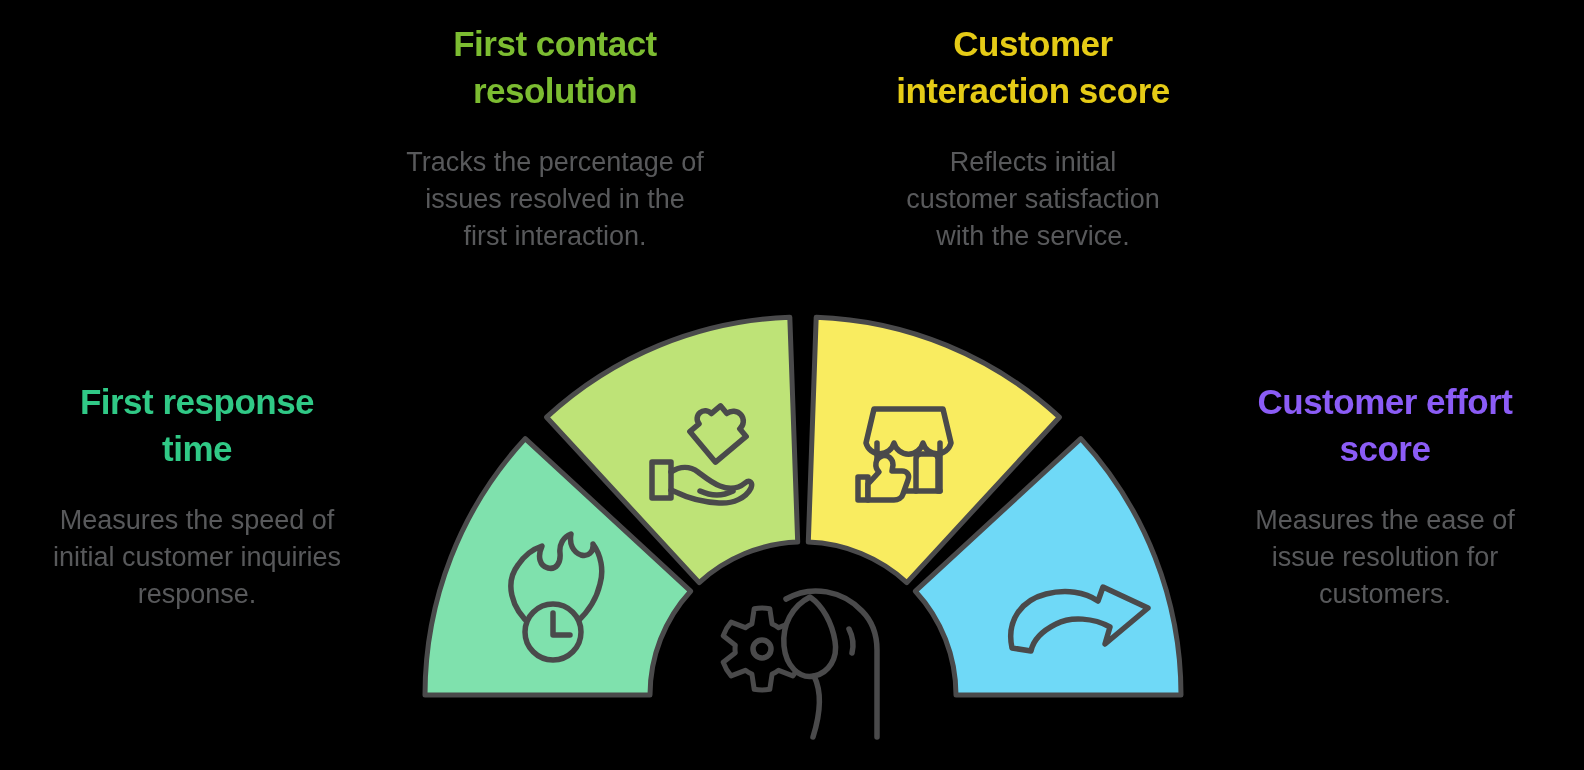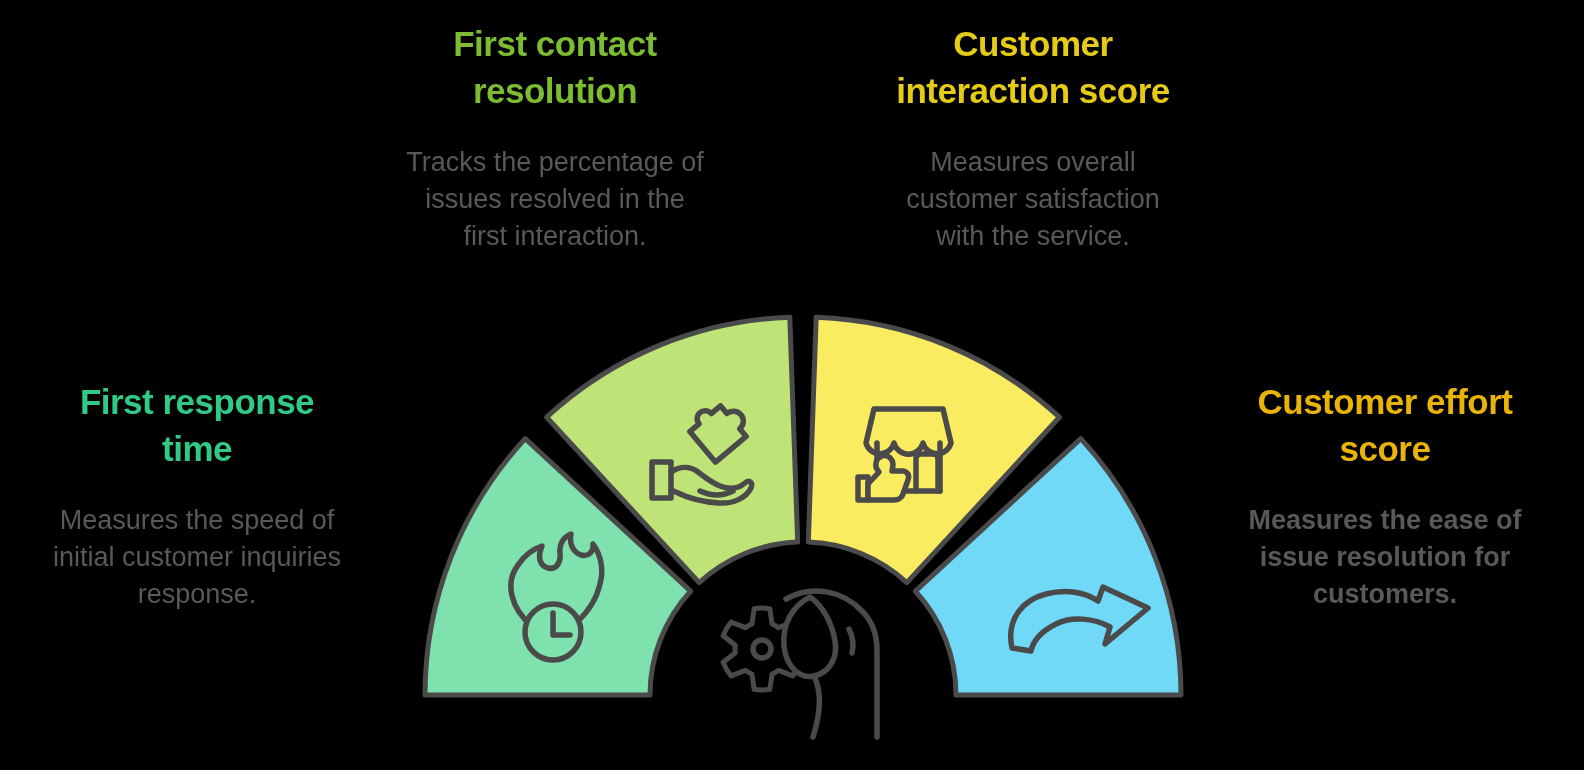--- a/index.html
+++ b/index.html
@@ -39,29 +39,29 @@
     <h2 class="metric-title" style="color: rgb(124, 188, 49);">First contact
 resolution</h2>
     <p class="metric-desc" style="color: rgb(88, 89, 91);">Tracks the percentage of
 issues resolved in the
 first interaction.</p>
   </div>
 
   <div class="metric-label pos-top-right">
     <h2 class="metric-title" style="color: rgb(229, 203, 22);">Customer
 interaction score</h2>
-    <p class="metric-desc" style="color: rgb(88, 89, 91);">Measures overall
+    <p class="metric-desc" style="color: rgb(88, 89, 91);">Reflects initial
 customer satisfaction
 with the service.</p>
   </div>
 
   <div class="metric-label pos-right">
-    <h2 class="metric-title" style="color: #eab308;">Customer effort
+    <h2 class="metric-title" style="color: #8b5cf6;">Customer effort
 score</h2>
-    <p class="metric-desc" style="color: rgb(88, 89, 91); font-weight: bold;">Measures the ease of
+    <p class="metric-desc" style="color: rgb(88, 89, 91);">Measures the ease of
 issue resolution for
 customers.</p>
   </div>
 
   <svg class="gauge" width="1584" height="770" viewBox="0 0 1584 770">
 
     <g stroke-width="5" stroke-linejoin="round" stroke="#4A4A4B">
       <path d="M425,695 A378,378 0 0 1 525.2,438.6 L690.6,591.2 A153,153 0 0 0 650,695 Z" fill="#7FE1AD"></path>
       <path d="M546.6,417.2 A378,378 0 0 1 789.8,317.2 L797.7,542.1 A153,153 0 0 0 699.2,582.6 Z" fill="#BEE377"></path>
       <path d="M816.2,317.2 A378,378 0 0 1 1059.4,417.2 L906.8,582.6 A153,153 0 0 0 808.3,542.1 Z" fill="#F9EC60"></path>

